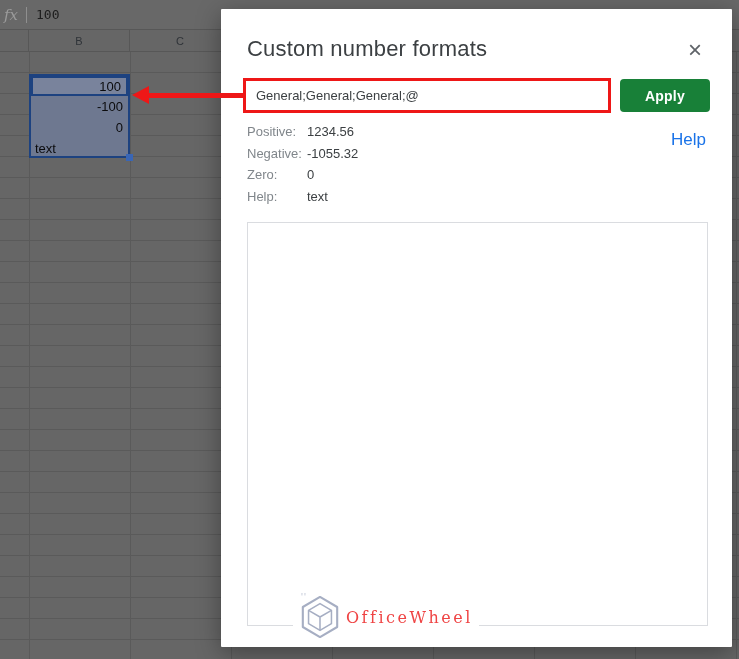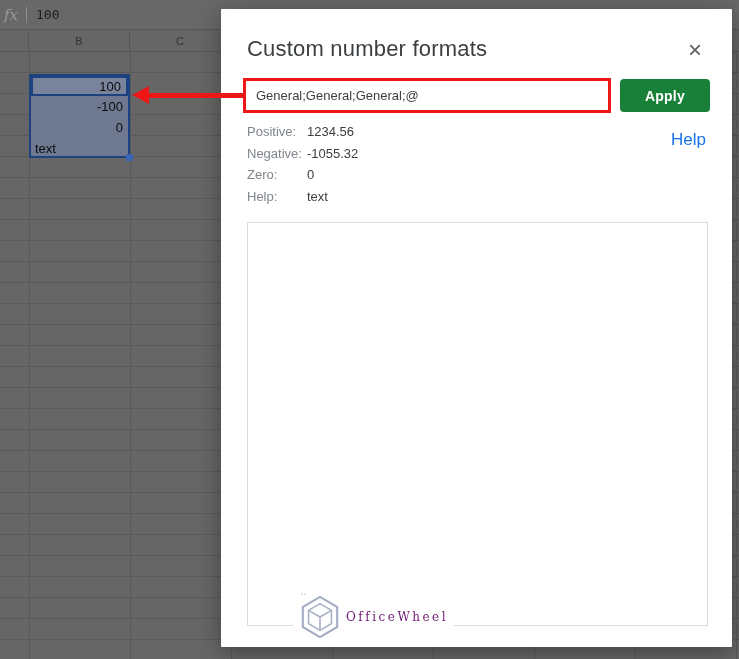--- a/index.html
+++ b/index.html
@@ -57,21 +57,21 @@
   .slabel { color:#80868b; width:60px; }
   .sval { color:#3c4043; }
   .help { position:absolute; right:26px; top:121px; font-size:17px; color:#1a73e8; text-decoration:none; cursor:pointer; }
 
   .listbox { position:absolute; left:26px; top:213px; width:461px; height:404px;
     border:1px solid #dadce0; background:#fff; }
 
   .watermark { position:absolute; left:72px; top:585px; display:flex; align-items:center;
     background:#fff; padding:0 6px; z-index:2; }
   .wm-mark { position:absolute; left:8px; top:-2px; font-size:10px; color:#c3c9d8; letter-spacing:1px; }
-  .wm-text { font-family:"DejaVu Serif", serif; font-size:12px; letter-spacing:2.5px; color:#701a75; margin-left:5px; }
+  .wm-text { font-family:"DejaVu Serif", serif; font-size:16px; letter-spacing:2.5px; color:#ef4444; margin-left:5px; }
 
   
   .arrow { position:absolute; left:0; top:0; z-index:5; }
   .arrow-tail { position:absolute; left:147px; top:93px; width:97px; height:5px; background:#ee1717; }
   .arrow-head { position:absolute; left:132px; top:86px; width:0; height:0;
     border-top:9.5px solid transparent; border-bottom:9.5px solid transparent; border-right:17px solid #ee1717; }
 </style>
 </head>
 <body>
 

